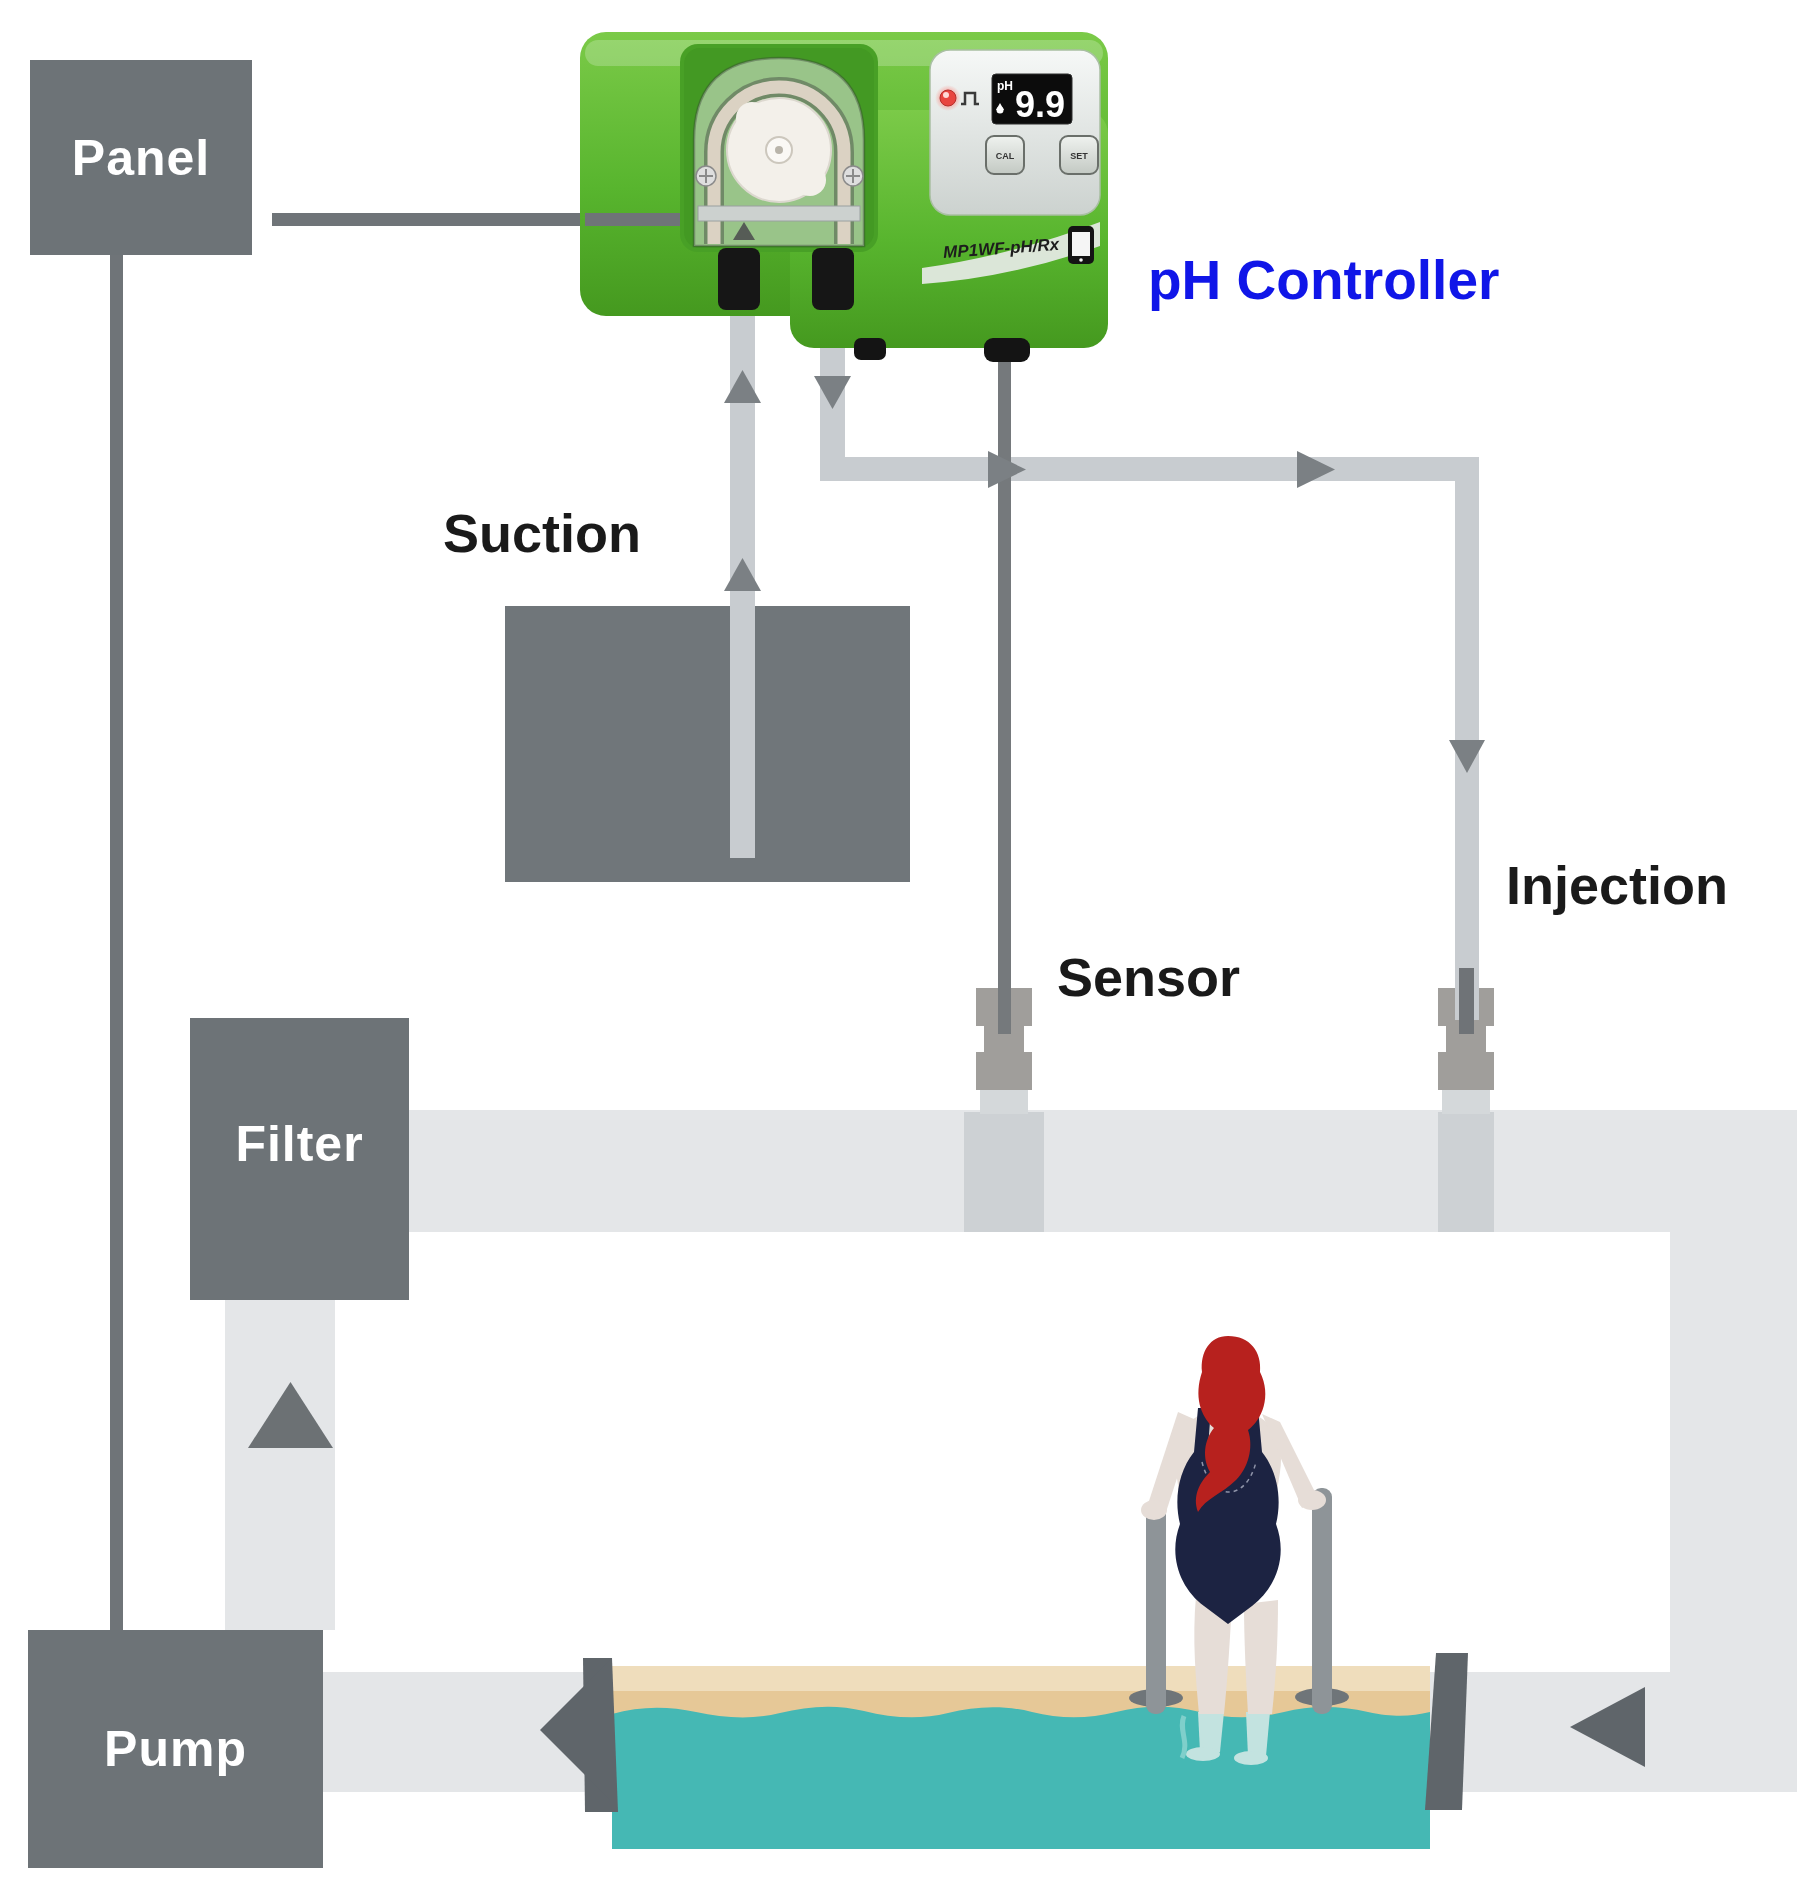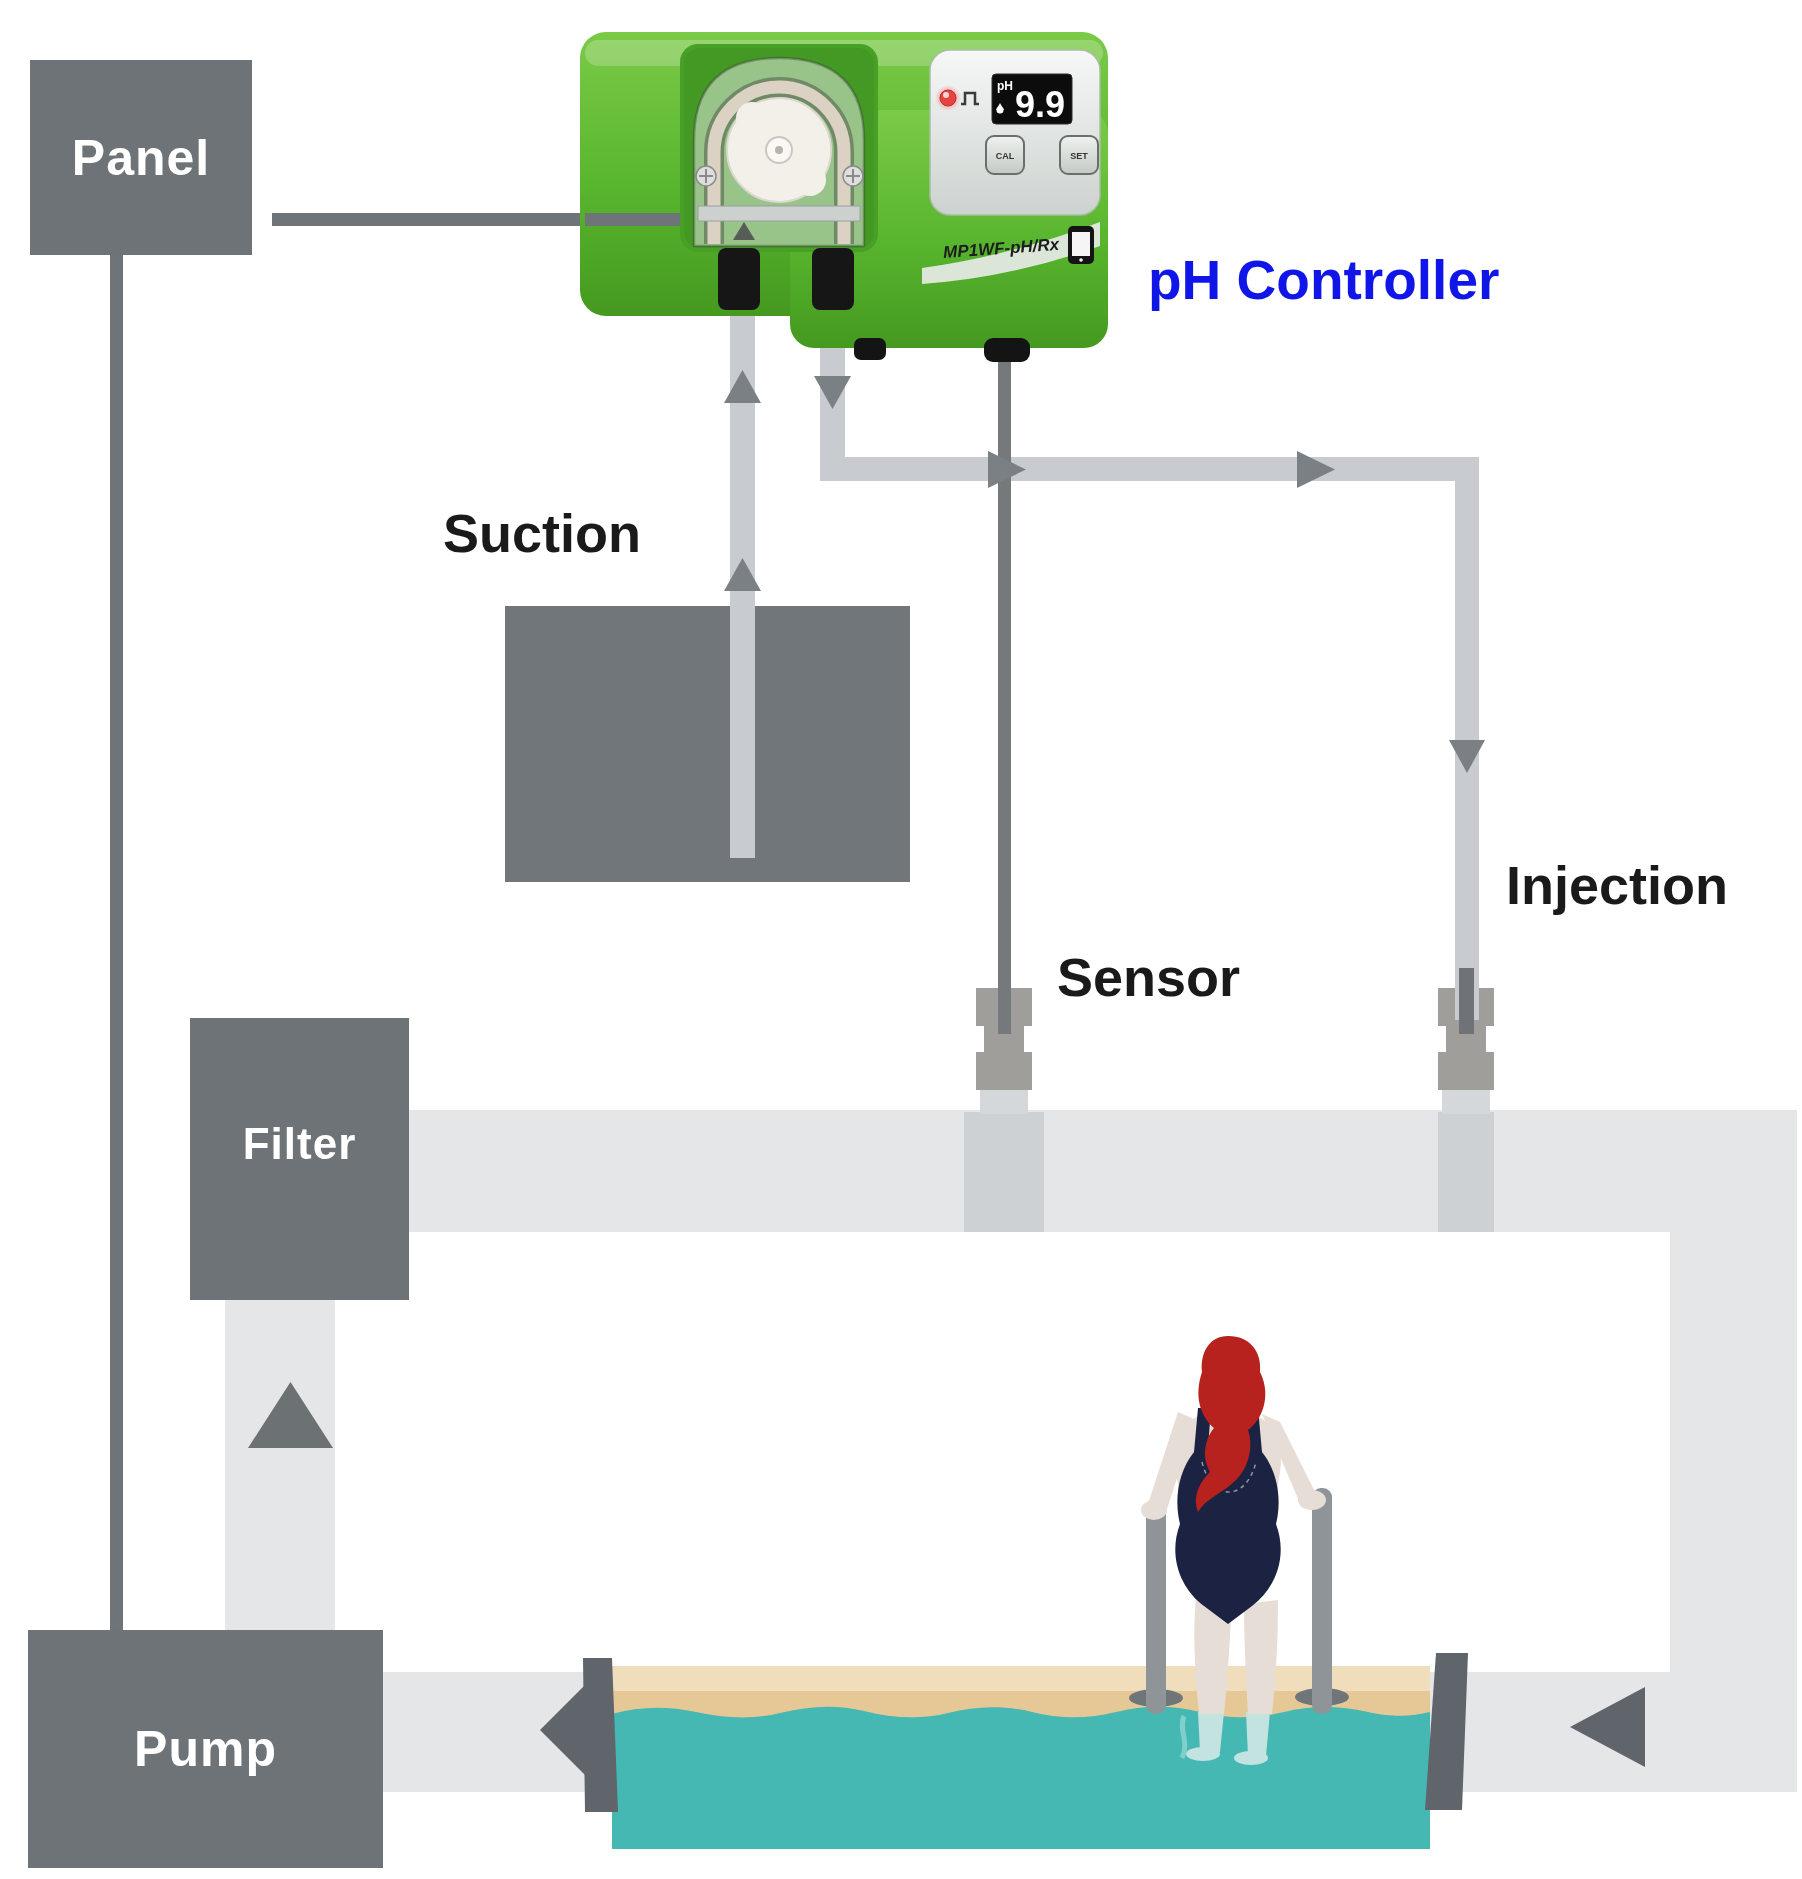--- a/index.html
+++ b/index.html
@@ -46,23 +46,23 @@
 <div class="column" style="left:1438px;top:1112px;width:56px;height:120px;"></div>
 <div class="fit" style="left:1438px;top:988px;width:56px;height:38px;"></div>
 <div class="fit" style="left:1446px;top:1026px;width:40px;height:26px;"></div>
 <div class="fit" style="left:1438px;top:1052px;width:56px;height:38px;"></div>
 <div class="collar" style="left:1442px;top:1090px;width:48px;height:24px;"></div>
 
 <div class="gbox" style="left:30px;top:60px;width:222px;height:195px;">
   <span class="boxlabel" style="font-size:50px;">Panel</span>
 </div>
 <div class="gbox" style="left:190px;top:1018px;width:219px;height:282px;">
-  <span class="boxlabel" style="font-size:44px;margin-top:-30px;">Filter</span>
+  <span class="boxlabel" style="font-size:50px;margin-top:-30px;">Filter</span>
 </div>
-<div class="gbox" style="left:28px;top:1630px;width:355px;height:238px;">
+<div class="gbox" style="left:28px;top:1630px;width:295px;height:238px;">
   <span class="boxlabel" style="font-size:50px;">Pump</span>
 </div>
 <div class="gbox" style="left:505px;top:606px;width:405px;height:276px;background:#70767a;"></div>
 
 <div class="wire" style="left:272px;top:213px;width:428px;height:13px;"></div>
 <div class="wire" style="left:110px;top:255px;width:13px;height:1375px;"></div>
 
 <div class="tube" style="left:730px;top:280px;width:25px;height:578px;"></div>
 <div class="arrow up" style="left:724px;top:370px;width:37px;height:33px;"></div>
 <div class="arrow up" style="left:724px;top:558px;width:37px;height:33px;"></div>

